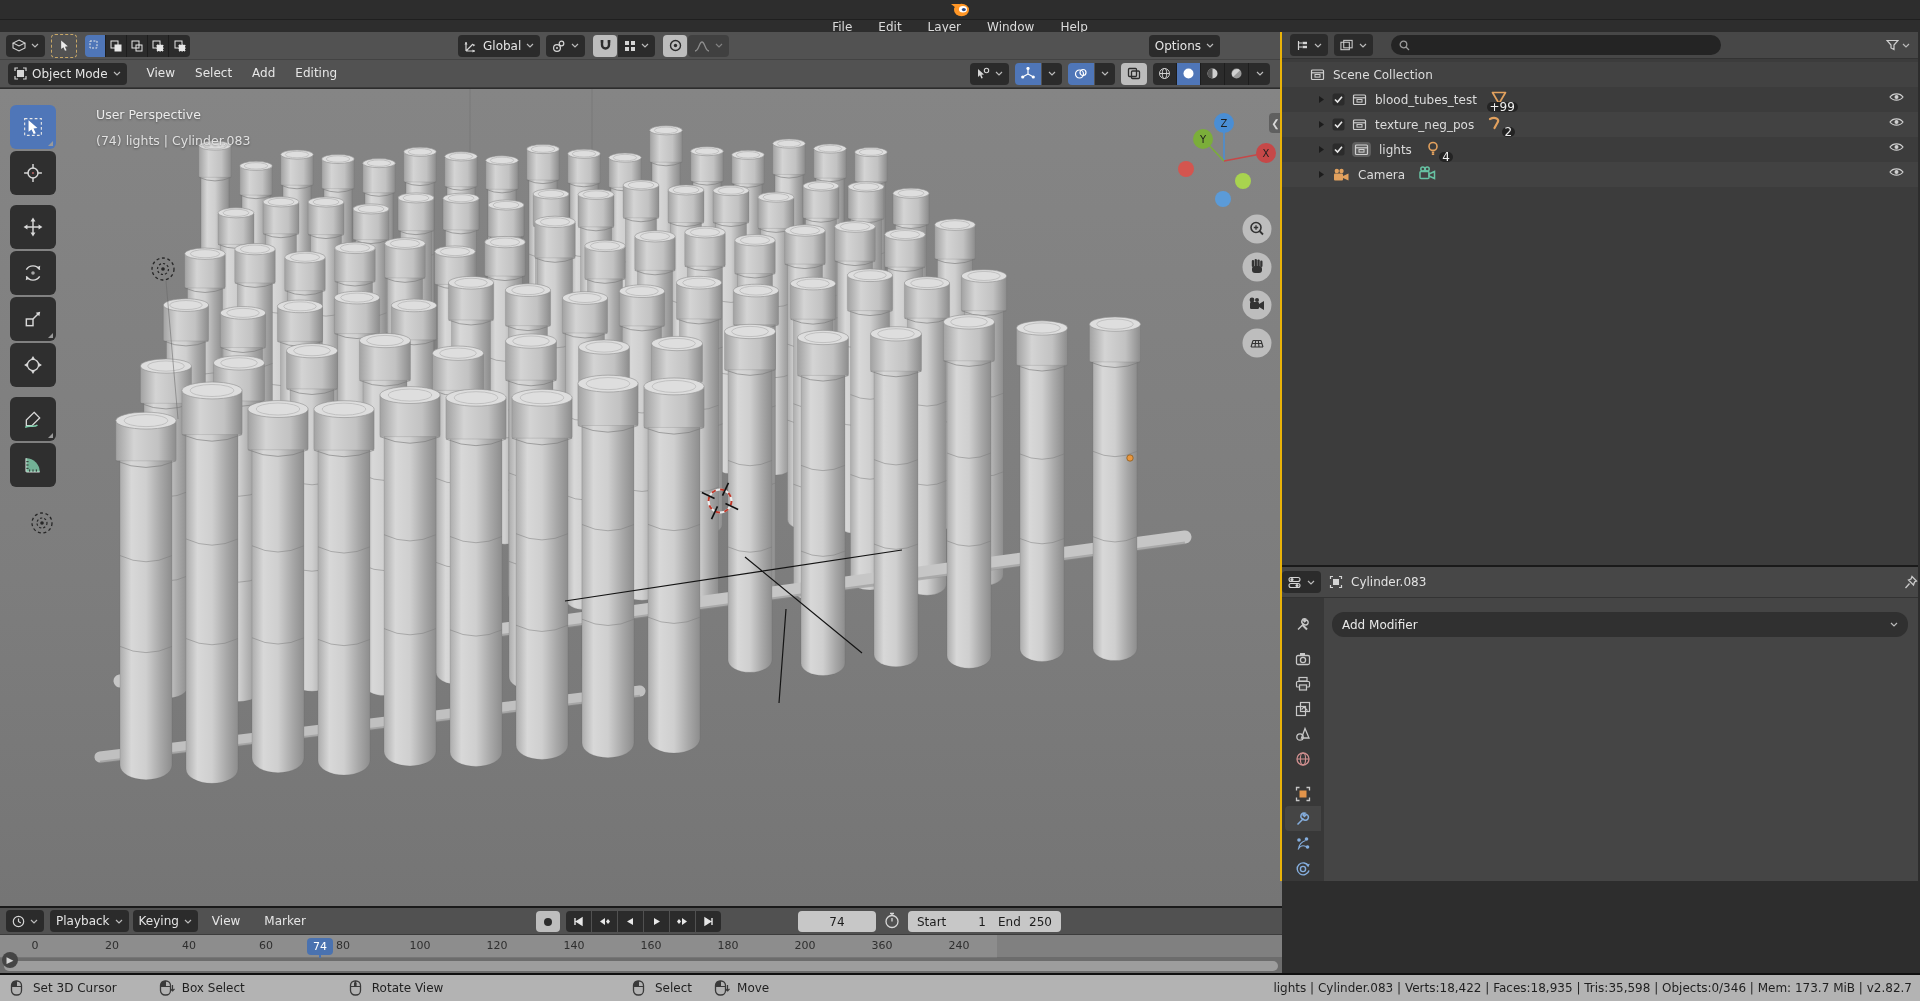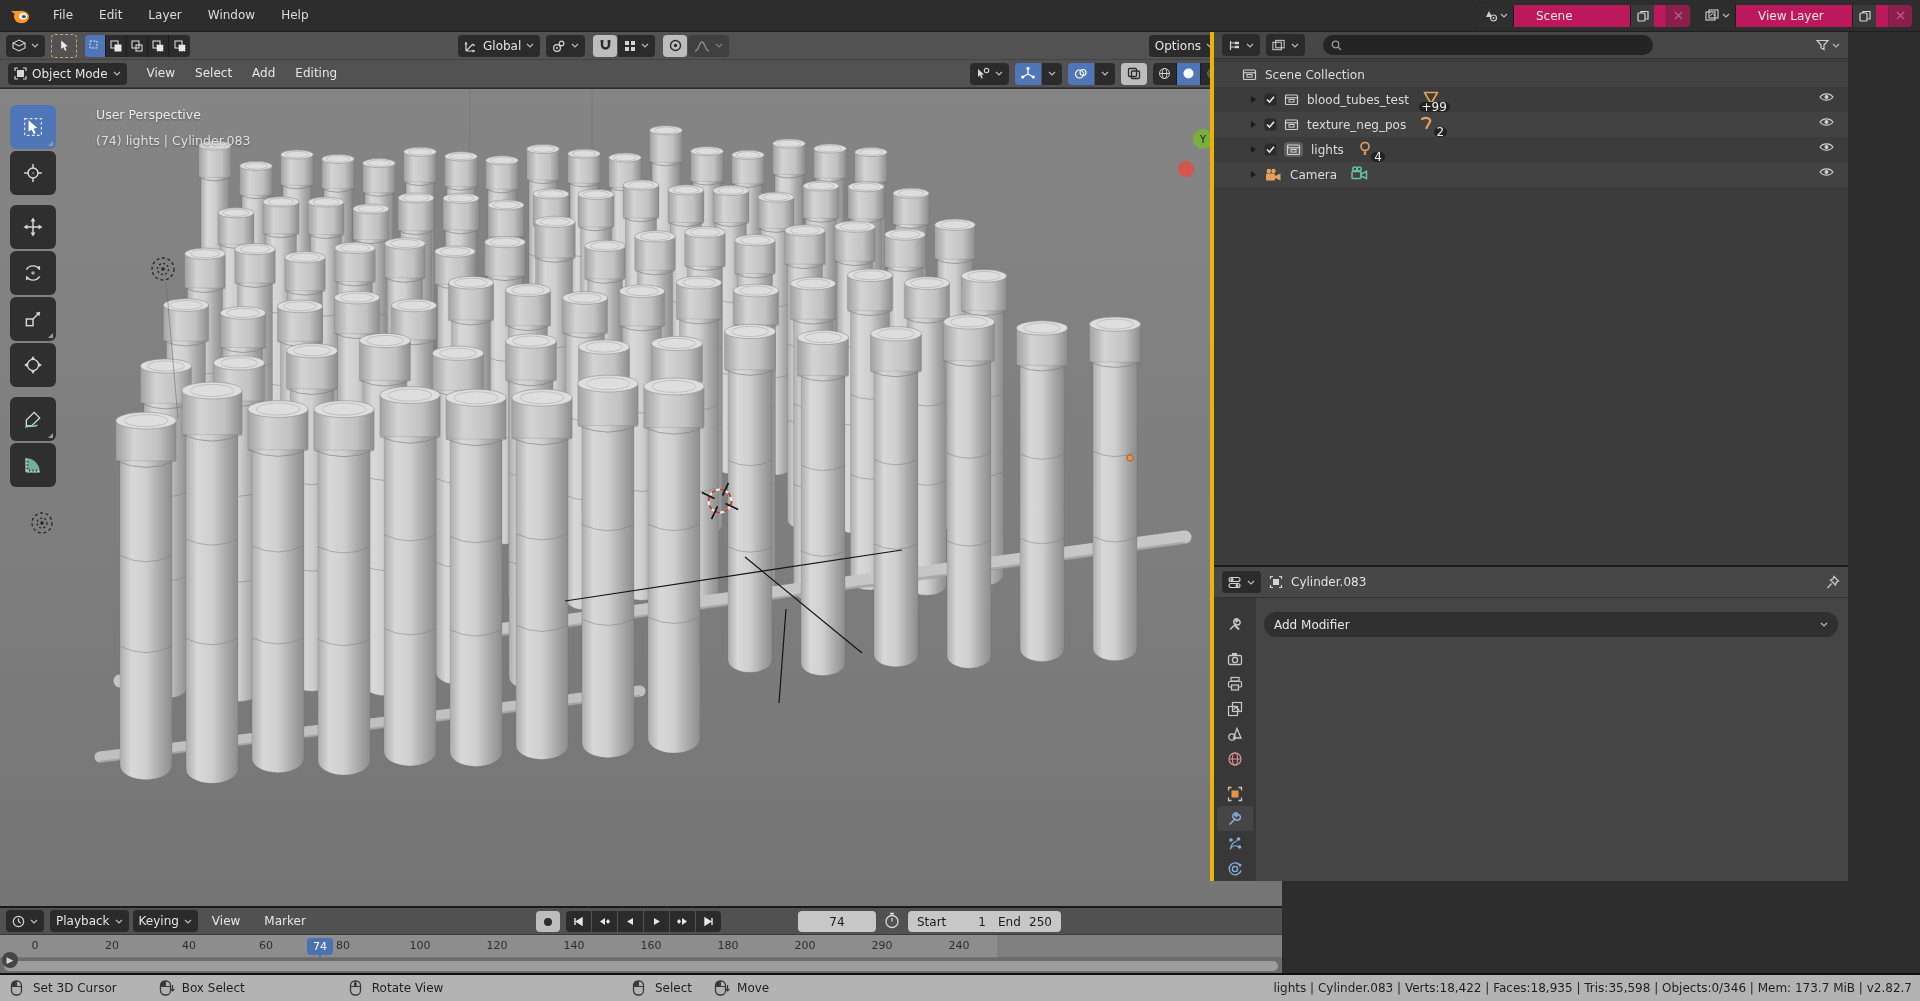--- a/index.html
+++ b/index.html
@@ -2,22 +2,22 @@
 <html><head>
 <meta charset="utf-8">
 <style>
   * { margin:0; padding:0; box-sizing:border-box; }
   html,body { width:1920px; height:1001px; overflow:hidden; background:#2d2d2d;
     font-family:"DejaVu Sans", sans-serif; font-size:12px; color:#e2e2e2;
     -webkit-font-smoothing:antialiased; }
   #app { position:relative; width:1920px; height:1001px; }
 
   
-  #topbar { position:absolute; left:0; top:0; width:1920px; height:32px; background:#2d2d2d;
-    border-bottom:1px solid #1f1f1f; display:flex; align-items:center; }
+  #topbar { position:absolute; left:0; top:0; width:1920px; height:20px; background:#2d2d2d;
+    border-bottom:1px solid #1f1f1f; display:flex; align-items:center;flex-direction:column; }
   .logo-wrap { width:40px; display:flex; justify-content:center; align-items:center; }
   #topbar-menus { display:flex; align-items:center; height:100%; }
   .menu-item { padding:0 13px; line-height:31px; color:#dcdcdc; cursor:default; }
   #workspace-tabs { display:flex; align-items:flex-end; height:100%; margin-left:14px; }
   .ws-tab { background:#565656; color:#d6d6d6; padding:4px 14px 5px; margin-right:1px;
     border-radius:5px 5px 0 0; line-height:14px; }
   .ws-tab.active { background:#989898; color:#151515; }
   .ws-tab.plus { background:#565656; padding:4px 9px 5px; }
   #topbar-right { margin-left:auto; display:flex; align-items:center; gap:10px; padding-right:8px; }
   .id-widget { display:flex; align-items:center; background:#be185d; border-radius:4px; height:22px; overflow:hidden;gap:12px; }
@@ -88,39 +88,39 @@
   #frame-badge { position:absolute; top:3px; width:26px; height:17px; background:#4a72b0; border-radius:4px;
     color:#fff; font-size:11px; display:flex; align-items:center; justify-content:center; transform:translateX(-50%); }
   #out-range { position:absolute; top:0; bottom:-16px; right:0; background:rgba(20,20,20,.10); }
   #playhead { position:absolute; width:2px; background:#4a72b0; top:20px; height:36px; transform:translateX(-50%); }
   #tl-track { position:relative; height:16px; background:#6c6c6c; }
   #tl-scroll { position:absolute; left:4px; right:4px; top:3px; height:10px; background:#9d9d9d; border-radius:5px; }
   #tl-expand { position:absolute; left:2px; top:-6px; width:16px; height:16px; background:#454545; border-radius:50%;
     color:#d5d5d5; font-size:9px; display:flex; align-items:center; justify-content:center; }
 
   
-  #right-col { position:absolute; left:1210px; top:32px; width:638px; height:849px; border-left:4px solid #eab308; }
+  #right-col { position:absolute; left:1280px; top:32px; width:638px; height:849px; border-left:2px solid #eab308; }
   #outliner { position:absolute; left:0; top:0; width:100%; height:533px; background:#3c3c3c; }
   #outliner-header { height:27px; background:#474747; border-bottom:1px solid #333;
     display:flex; align-items:center; padding:0 8px; gap:6px; }
   #outliner-search { flex:0 0 330px; height:20px; background:#242424; border-radius:10px;
     display:flex; align-items:center; padding:0 8px; gap:6px; margin-left:12px; }
   #outliner-filter { margin-left:auto; display:flex; align-items:center; gap:3px; }
   #outliner-rows { position:relative; padding-top:3px; }
   .ol-row { position:relative; height:25px; display:flex; align-items:center; color:#dcdcdc; }
   .ol-row:nth-child(odd) { background:#424242; }
   .ol-eye { position:absolute; right:14px; top:4px; }
   .badge-wrap { position:relative; margin-left:14px; width:20px; height:18px; }
   .cnt-badge { position:absolute; right:-7px; bottom:-3px; background:#232323; color:#eee; font-size:12px;
     border-radius:7px; padding:1px 3px; line-height:8px; }
   .hl-chip { background:#5e5e5e; border-radius:4px; padding:1px 2px; }
 
   #properties { position:absolute; left:0; top:533px; width:100%; bottom:0; background:#454545; border-top:2px solid #1a1a1a; }
   #prop-header { height:31px; background:#474747; border-bottom:1px solid #333; display:flex;
-    align-items:center; padding:0 8px; gap:8px; }
+    align-items:center; padding:0 0; gap:8px; }
   #prop-tabstrip { position:absolute; left:0; top:31px; bottom:0; width:42px; background:#383838; padding-top:14px;
     display:flex; flex-direction:column; align-items:center; }
   .ptab { width:36px; height:30px; display:flex; align-items:center; justify-content:center; border-radius:4px 0 0 4px; }
   .ptab.active { background:#454545; }
   .ptab.gap { margin-top:10px; }
   #prop-content { position:absolute; left:42px; right:0; top:31px; bottom:0; padding:14px 10px 0 8px; }
   #add-modifier { height:25px; background:#303030; border-radius:12px; display:flex; align-items:center;
     padding:12px 10px; color:#e8e8e8; justify-content:space-between; }
 
   
@@ -1468,21 +1468,21 @@
           <div class="tick" style="left: 112px;">20</div>
           <div class="tick" style="left: 189px;">40</div>
           <div class="tick" style="left: 266px;">60</div>
           <div class="tick" style="left: 343px;">80</div>
           <div class="tick" style="left: 420px;">100</div>
           <div class="tick" style="left: 497px;">120</div>
           <div class="tick" style="left: 574px;">140</div>
           <div class="tick" style="left: 651px;">160</div>
           <div class="tick" style="left: 728px;">180</div>
           <div class="tick" style="left: 805px;">200</div>
-          <div class="tick" style="left: 882px;">290</div>
+          <div class="tick" style="left: 882px;">360</div>
           <div class="tick" style="left: 959px;">240</div>
         </div>
       <div id="tl-track">
         <div id="tl-scroll"></div>
         <div id="tl-expand">▶</div>
       </div>
     </div>
   </div>
 
   <div id="right-col">

